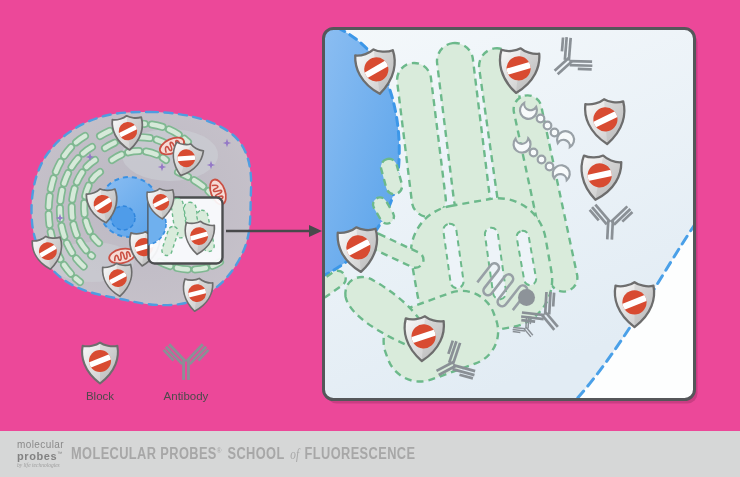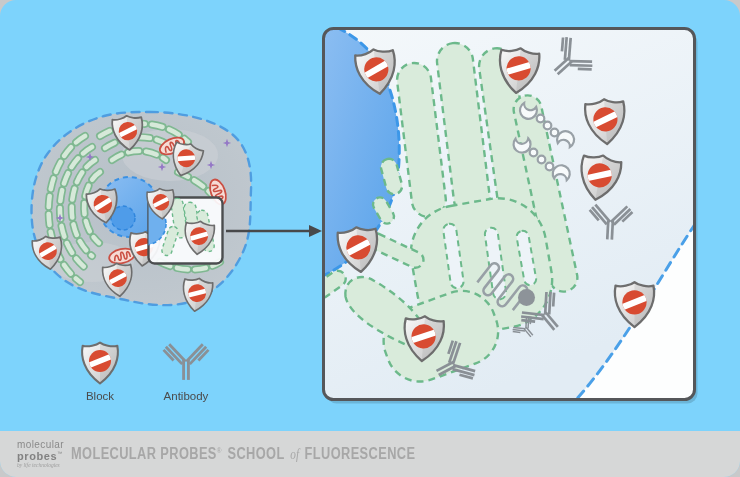--- a/index.html
+++ b/index.html
@@ -1,17 +1,17 @@
 <!DOCTYPE html>
 <html><head>
 <meta charset="utf-8">
 <style>
   html,body{margin:0;padding:0;background:#c8c9ca;}
-  .stage{position:relative;width:740px;height:477px;background:#7dd3fc;overflow:hidden;
-         font-family:"Liberation Sans",sans-serif;border-radius:16px;}
+  .stage{position:relative;width:740px;height:477px;background:#ec4899;overflow:hidden;
+         font-family:"Liberation Sans",sans-serif;}
   .stage svg{display:block;}
   .footer{position:absolute;left:0;bottom:0;width:740px;height:46px;background:#d6d7d7;
           display:flex;align-items:center;}
   .logo{margin-left:17px;color:#8a8a8a;line-height:1;width:46px;}
   .logo-l1{font-size:10px;letter-spacing:.4px;}
   .logo-l2{font-size:11px;font-weight:bold;letter-spacing:.6px;color:#828282;margin-top:1px;}
   .logo-l2 .tm{font-size:5px;vertical-align:super;font-weight:normal;}
   .logo-tag{font-family:"Liberation Serif",serif;font-style:italic;font-size:5.5px;color:#9d9d9d;margin-top:1.5px;}
   .ftitle{margin-left:8px;color:#a7a7a7;font-size:16px;font-weight:bold;letter-spacing:.5px;
           transform:scaleX(.8);transform-origin:left center;white-space:nowrap;}

